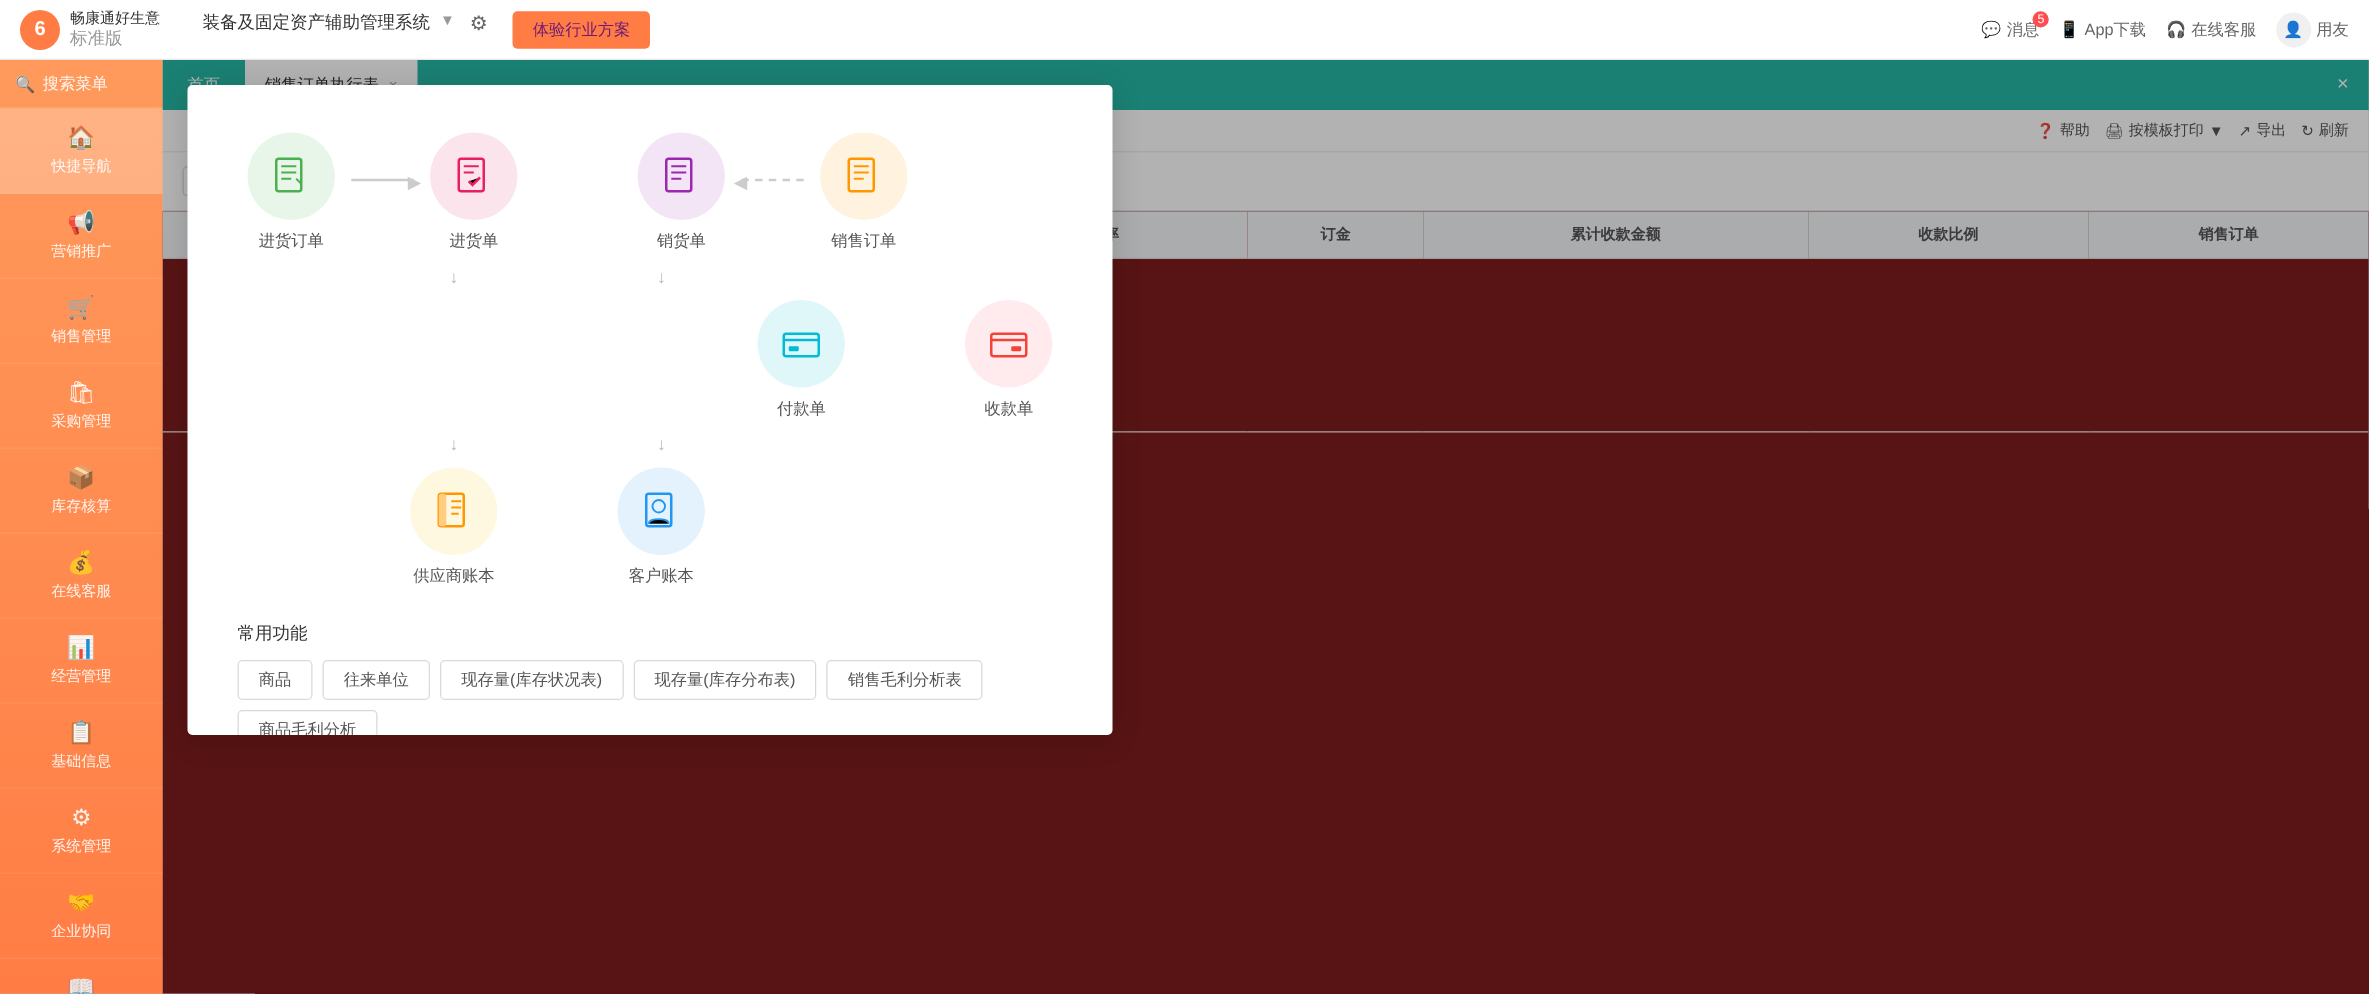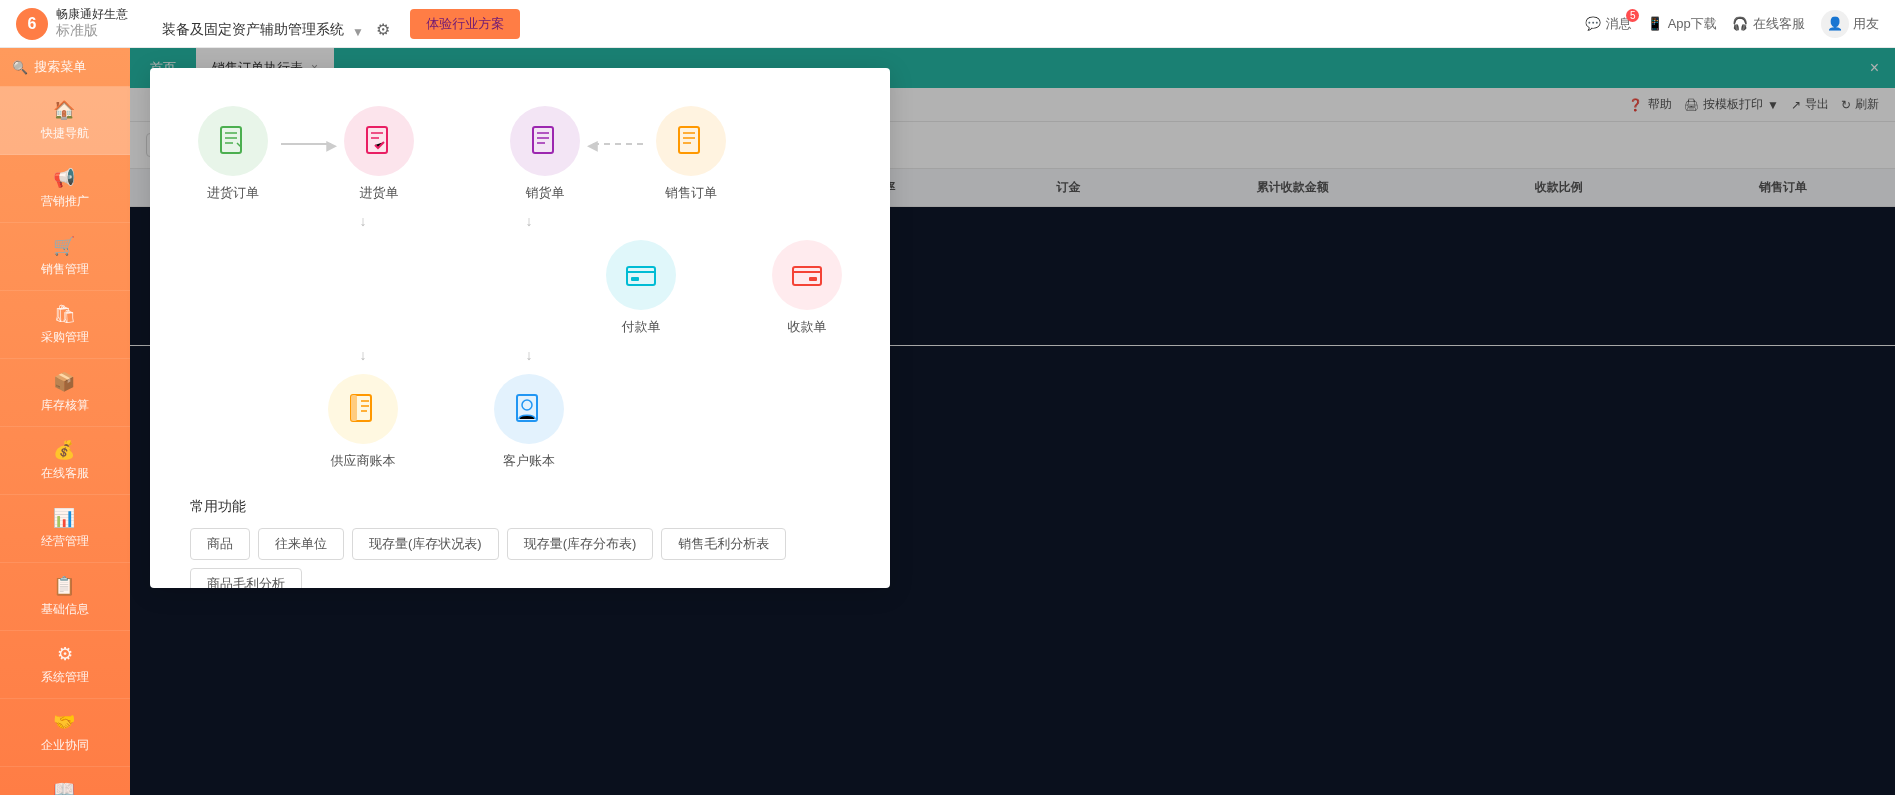--- a/index.html
+++ b/index.html
@@ -26,21 +26,21 @@
     .logo-icon {
       width: 32px; height: 32px;
       background: #ff7d45;
       border-radius: 50%;
       display: flex; align-items: center; justify-content: center;
       color: #fff; font-size: 16px; font-weight: bold;
     }
     .logo-text { font-size: 12px; color: #333; line-height: 1.3; }
     .logo-sub { font-size: 14px; color: #999; }
     .system-title-area {
-      display: flex; align-items: flex-end; gap: 8px; flex: 1;
+      display: flex; align-items: flex-start; gap: 8px; flex: 1;
       padding-left: 16px;
     }
     .system-title { font-size: 14px; color: #333; }
     .system-title-arrow { color: #999; font-size: 12px; }
     .settings-icon { color: #666; font-size: 16px; cursor: pointer; margin-left: 4px; }
     .trial-btn {
       background: #ff7d45; color: #701a75; border: none; border-radius: 4px;
       padding: 6px 16px; font-size: 13px; cursor: pointer; margin-left: 12px;
     }
     .header-right {
@@ -153,21 +153,21 @@
       padding: 5px 16px; font-size: 13px; cursor: pointer;
     }
     .set-btn {
       background: #fff; color: #ff7d45; border: 1px solid #ff7d45; border-radius: 4px;
       padding: 5px 16px; font-size: 13px; cursor: pointer;
     }
     .more-conditions { color: #26b8a5; font-size: 12px; cursor: pointer; }
 
     
     .table-container {
-      background: #0f172a;
+      background: #7f1d1d;
       flex: 1; overflow: auto;
     }
     table { width: 100%; border-collapse: collapse; font-size: 12px; }
     th {
       background: #f5f6fa; color: #555;
       padding: 10px 8px; text-align: center;
       border-bottom: 1px solid #e8e8e8;
       white-space: nowrap;
     }
     td {

